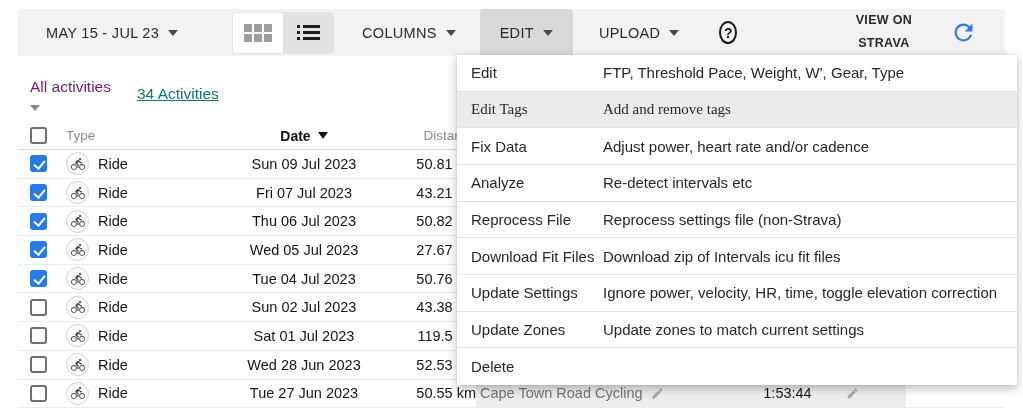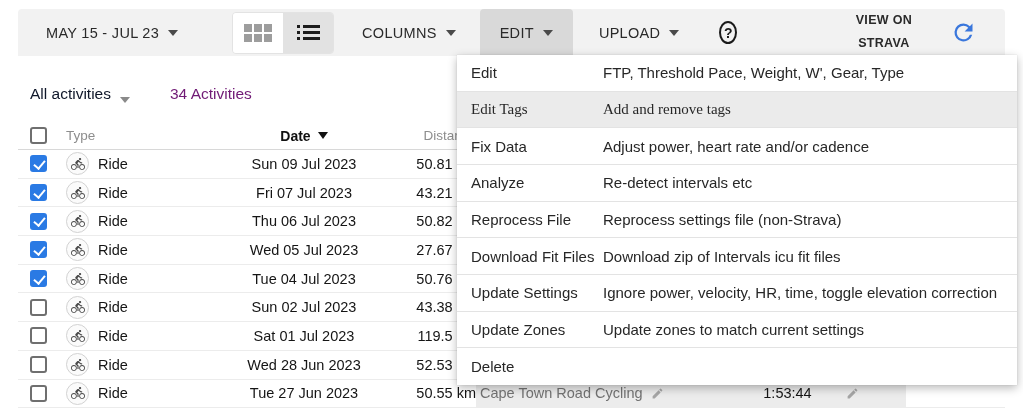--- a/index.html
+++ b/index.html
@@ -37,24 +37,24 @@
   .help-circle { width:23px; height:23px; border:2px solid #1b1b1b; border-radius:50%;
                  display:flex; align-items:center; justify-content:center;
                  font-size:14px; font-weight:bold; color:#1b1b1b; }
   .strava-btn { margin-left:auto; flex-direction:column; gap:7px; justify-content:center;
                 font-size:12.5px; font-weight:bold; line-height:1.25; color:#2a2a2a; text-align:center; }
   .refresh-btn { margin:0 14px 0 10px; }
 
   
   .filterbar { position:absolute; left:18px; top:78px; width:987px; height:32px;
                display:flex; align-items:center; background:#fff; }
-  .filter-sel { display:flex; align-items:flex-end; gap:9px; margin-left:12px;
-                font-size:15.5px; color:#0f172a; cursor:pointer; }
+  .filter-sel { display:flex; align-items:flex-start; gap:9px; margin-left:12px;
+                font-size:15.5px; color:#701a75; cursor:pointer;flex-direction:column; }
   .filter-sel .caret { border-top-color:#8a8a8a; }
-  .count { margin-left:40px; font-size:15.5px; color:#701a75; }
+  .count { margin-left:26px; font-size:15.5px; color:#0f766e;text-decoration:underline; }
 
   
   .table { position:absolute; left:18px; top:122px; width:987px; }
   .thead { display:flex; align-items:center; height:28px; border-bottom:1px solid #d8d8d8;
            font-size:13.5px; color:#8d8d8d; }
   .trow  { display:flex; align-items:center; height:28.7px; border-bottom:1px solid #ececec;
            font-size:14.5px; color:#151515; background:#fff; }
   .cell { display:flex; align-items:center; height:100%; }
   .cell.cb   { width:48px; padding-left:12px; }
   .cell.type { width:150px; gap:9px; }

